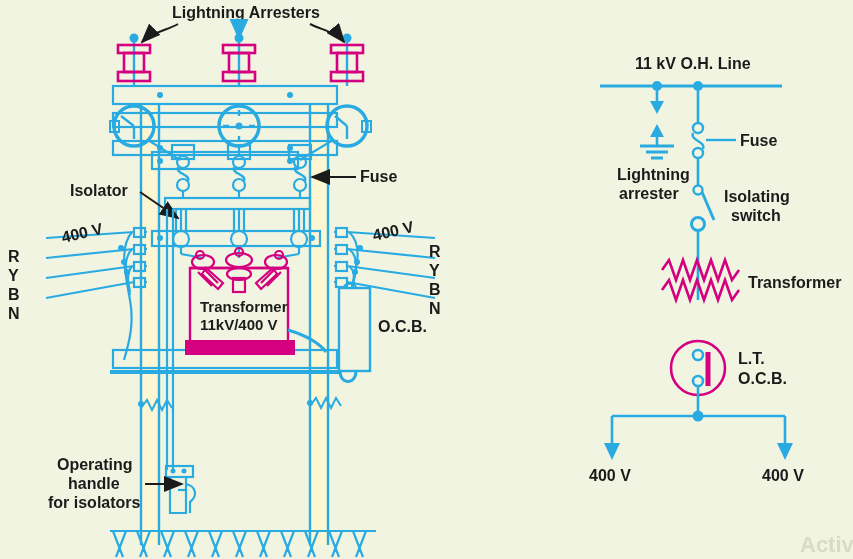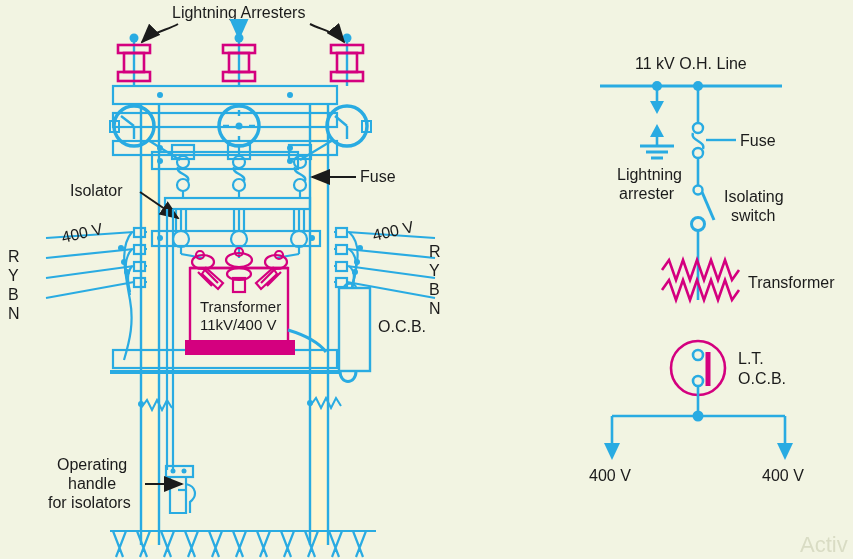--- a/index.html
+++ b/index.html
@@ -7,20 +7,21 @@
     padding: 0;
     background: #ffffff;
   }
   #canvas {
     position: relative;
     width: 853px;
     height: 559px;
     background: #f2f4e2;
     overflow: hidden;
     font-family: "Liberation Sans", sans-serif;
+    font-weight: bold;
   }
   #canvas svg {
     position: absolute;
     left: 0;
     top: 0;
   }
   .lbl {
     font-family: "Liberation Sans", sans-serif;
     fill: #1b1b1b;
     font-size: 15px;

